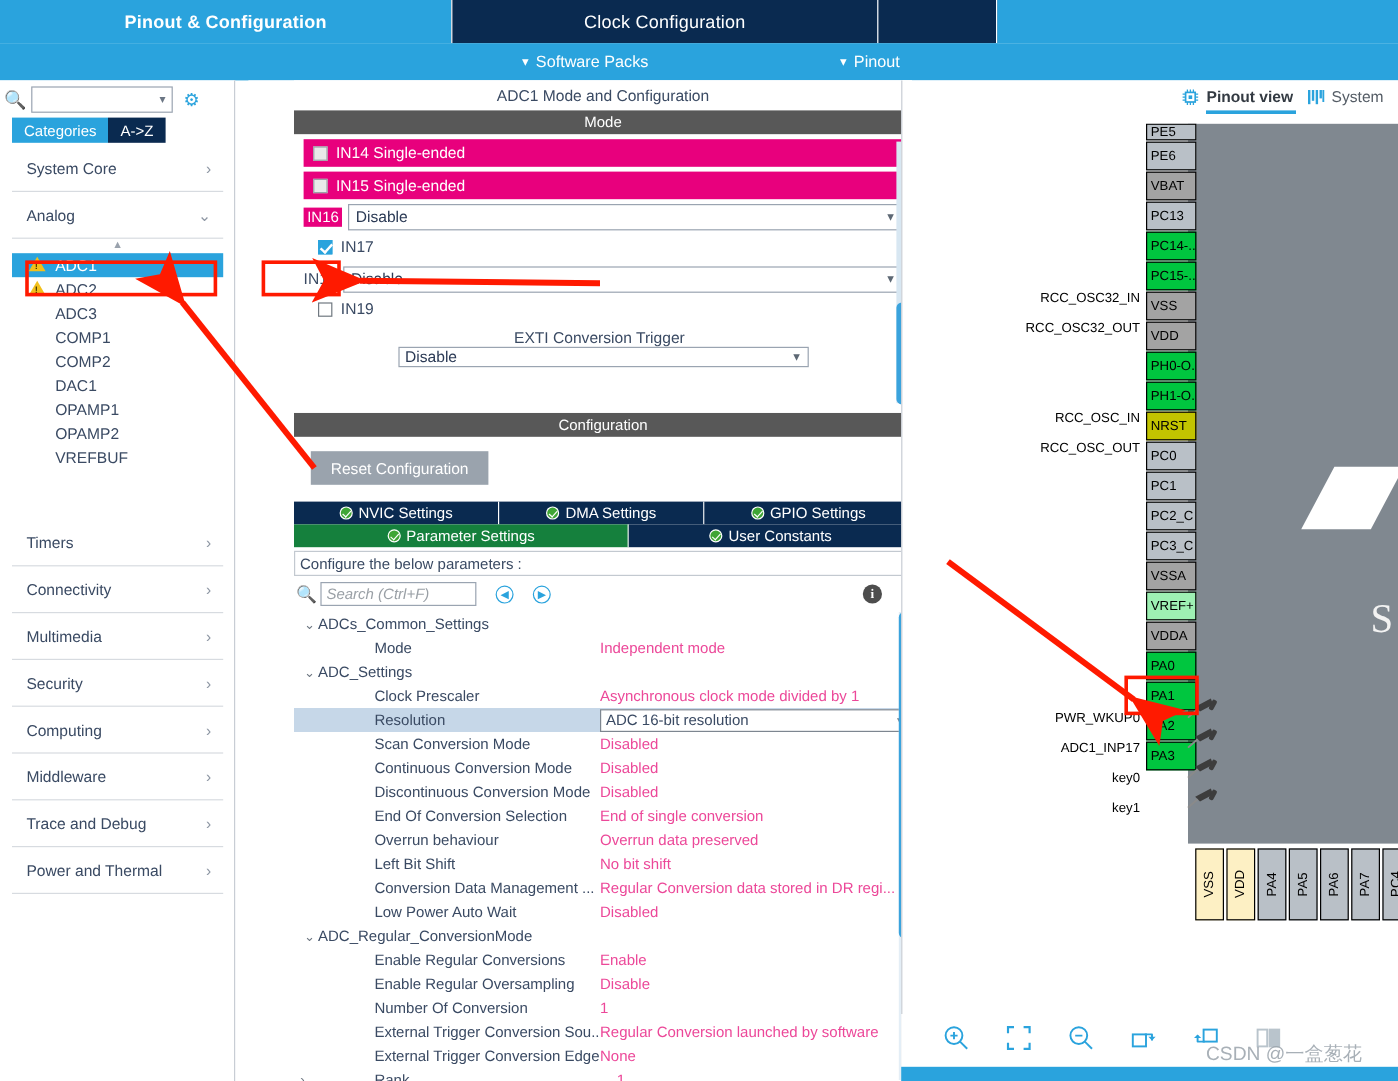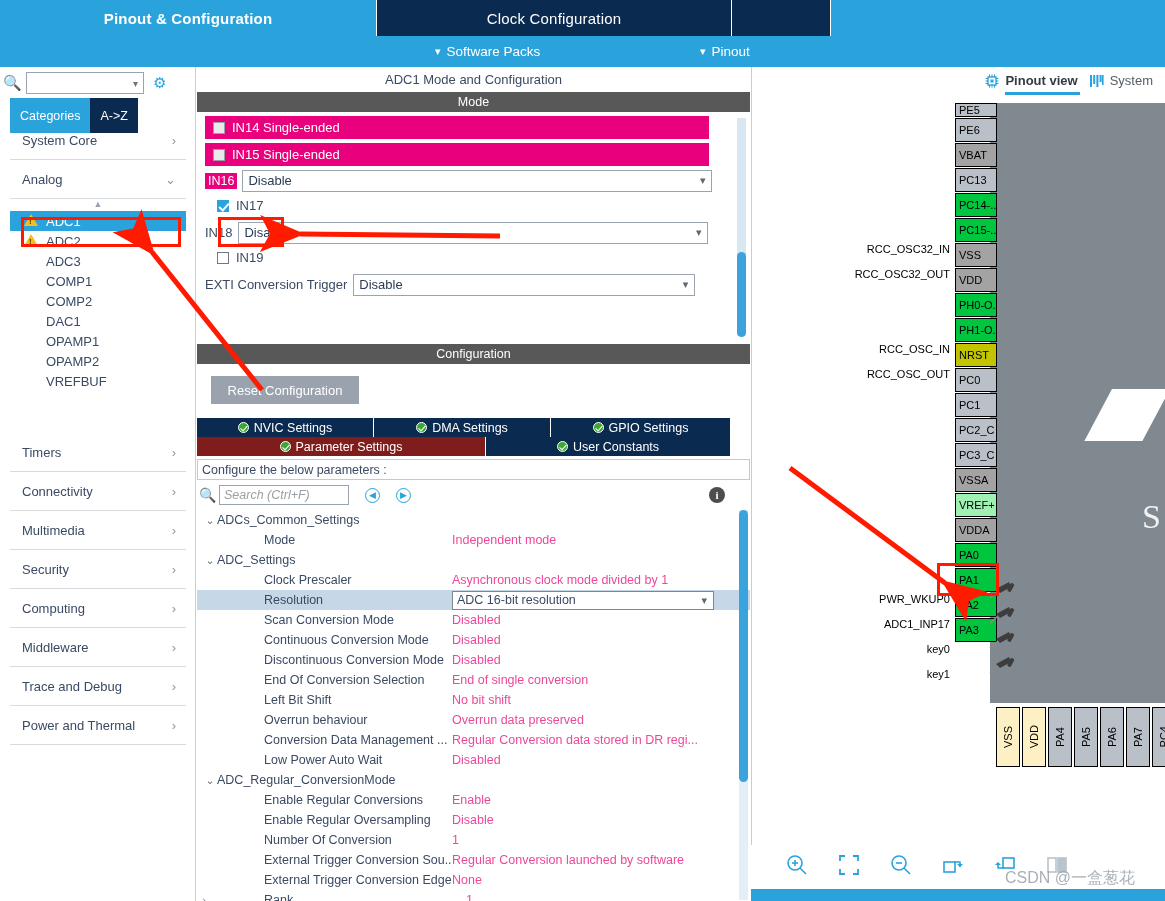--- a/index.html
+++ b/index.html
@@ -39,21 +39,21 @@
   .search-row { position:absolute; left:0; top:0; width:196px; height:32px; display:flex; align-items:center; }
   .search-ico { width:26px; text-align:center; color:#2aa3dd; font-size:15px; }
   .search-combo {
     width:118px; height:22px; border:1px solid #9aa4b1; background:#fff;
     position:relative; display:flex; align-items:center;
   }
   .search-combo .arrow { position:absolute; right:5px; color:#6b7684; font-size:10px; }
   .gear-ico { margin-left:9px; color:#2aa3dd; font-size:15px; }
 
   .cat-tabs { position:absolute; left:10px; top:31px; display:flex; }
-  .cat-tab { height:35px; padding:0 10px; display:flex; align-items:center; font-size:12.5px; color:#ffffff; }
+  .cat-tab { height:21px; padding:0 10px; display:flex; align-items:center; font-size:12.5px; color:#ffffff; }
   .cat-tab.sel { background:#2aa3dd; }
   .cat-tab.unsel { background:#0a2a50; }
 
   .cat-list { position:absolute; left:10px; top:54px; width:176px; }
   .cat-row {
     height:39px; display:flex; align-items:center; justify-content:space-between;
     border-bottom:1px solid #d7dbe0; padding:0 10px 0 12px; font-size:13px; color:#3a4a63;
   }
   .cat-row .chev { color:#8d96a3; font-size:13px; }
   .updown { height:12px; text-align:center; color:#9aa2ad; font-size:9px; line-height:10px; }
@@ -64,21 +64,21 @@
   }
   .sub-item.selected { background:#2aa3dd; color:#ffffff; }
   .warn-tri {
     position:absolute; left:14px; top:3px; width:0; height:0;
     border-left:7px solid transparent; border-right:7px solid transparent;
     border-bottom:12px solid #f2c01b;
   }
   .warn-tri::after{ content:"!"; position:absolute; left:-2px; top:3px; font-size:8px; color:#4a3a00; font-weight:bold;}
 
   
-  .centerpanel { position:absolute; left:197px; top:67px; width:553px; height:834px; background:#ffffff; }
+  .centerpanel { position:absolute; left:207px; top:67px; width:553px; height:834px; background:#ffffff;padding-left:38px; }
   .panel-title {
     height:25px; background:#ffffff; color:#3a4a63; font-size:13px;
     display:flex; align-items:center; justify-content:center;
   }
   .grayhdr {
     height:20px; background:#585858; color:#ffffff; font-size:12.5px;
     display:flex; align-items:center; justify-content:center;
   }
   .mode-body { position:relative; height:232px; background:#ffffff; overflow:hidden; padding:4px 8px 0 8px;}
   .mode-row { height:21px; display:flex; align-items:center; margin-bottom:4px; position:relative;}
@@ -110,21 +110,21 @@
   .reset-btn {
     margin:12px 0 0 14px; width:148px; height:28px; background:#9aa3ad; color:#ffffff;
     font-size:13px; display:flex; align-items:center; justify-content:center; border:none;
   }
   .cfg-tabs-row1 { display:flex; margin-top:14px; }
   .cfg-tabs-row2 { display:flex; }
   .cfg-tab {
     height:19px; background:#0a2a50; color:#ffffff; font-size:12.5px;
     display:flex; align-items:center; justify-content:center; border-right:1px solid #ffffff;
   }
-  .cfg-tab.active { background:#7f1d1d; }
+  .cfg-tab.active { background:#15803d; }
   .greencheck {
     width:11px; height:11px; border-radius:50%; background:#3fa535; margin-right:5px;
     position:relative; flex:none; border:1px solid #ffffff;
   }
   .greencheck::after{
     content:""; position:absolute; left:3px; top:1px; width:3px; height:6px;
     border:solid #ffffff; border-width:0 1.6px 1.6px 0; transform:rotate(42deg);
   }
   .cfg-note {
     margin-top:3px; height:21px; border:1px solid #c3c9d0; background:#ffffff;
@@ -396,21 +396,21 @@
           <span>Disable</span>
           <span class="arrow">▾</span>
         </span>
       </div>
 
       <div class="mode-row ind-chk">
         <span class="chkbox"></span>
         <span class="mode-lbl" style="color:#3a4a63">IN19</span>
       </div>
 
-      <div class="mode-row" style="margin-top:6px;">
+      <div class="mode-row" style="margin-top:6px;flex-direction:column;">
         <span class="plain-lbl">EXTI Conversion Trigger</span>
         <span class="combo" style="width:342px">
           <span>Disable</span>
           <span class="arrow">▾</span>
         </span>
       </div>
 
       <div class="mode-scroll-track"></div>
       <div class="mode-scroll-thumb"></div>
     </div>
@@ -504,26 +504,26 @@
         </div>
         <div class="tnode">
           <span class="tname indent">Discontinuous Conversion Mode</span>
           <span class="tval">Disabled</span>
         </div>
         <div class="tnode">
           <span class="tname indent">End Of Conversion Selection</span>
           <span class="tval">End of single conversion</span>
         </div>
         <div class="tnode">
+          <span class="tname indent">Overrun behaviour</span>
+          <span class="tval">Overrun data preserved</span>
+        </div>
+        <div class="tnode">
           <span class="tname indent">Left Bit Shift</span>
           <span class="tval">No bit shift</span>
-        </div>
-        <div class="tnode">
-          <span class="tname indent">Overrun behaviour</span>
-          <span class="tval">Overrun data preserved</span>
         </div>
         <div class="tnode">
           <span class="tname indent">Conversion Data Management ...</span>
           <span class="tval">Regular Conversion data stored in DR regi...</span>
         </div>
         <div class="tnode">
           <span class="tname indent">Low Power Auto Wait</span>
           <span class="tval">Disabled</span>
         </div>
 

